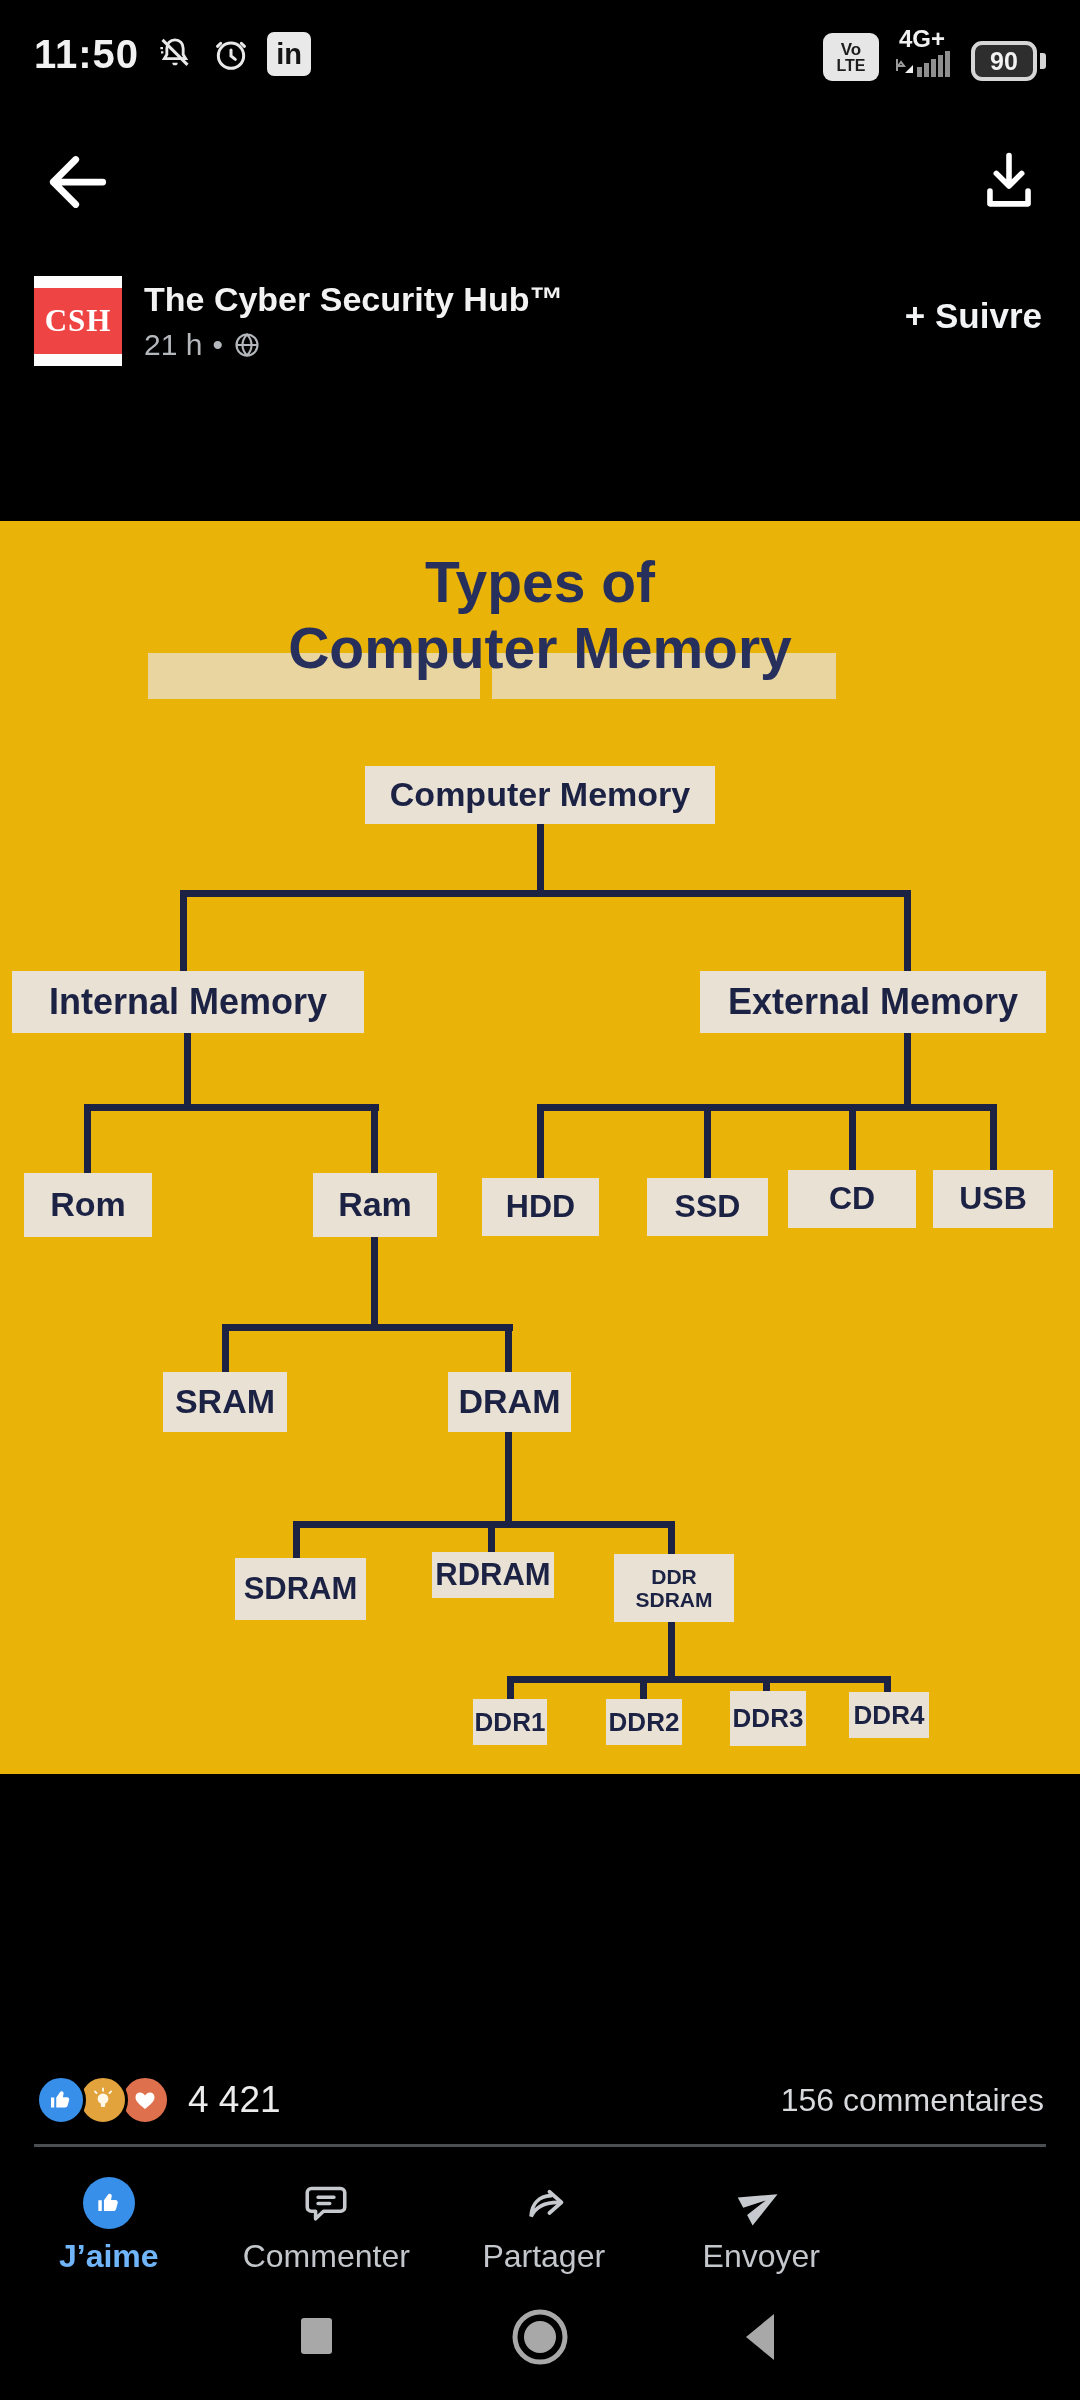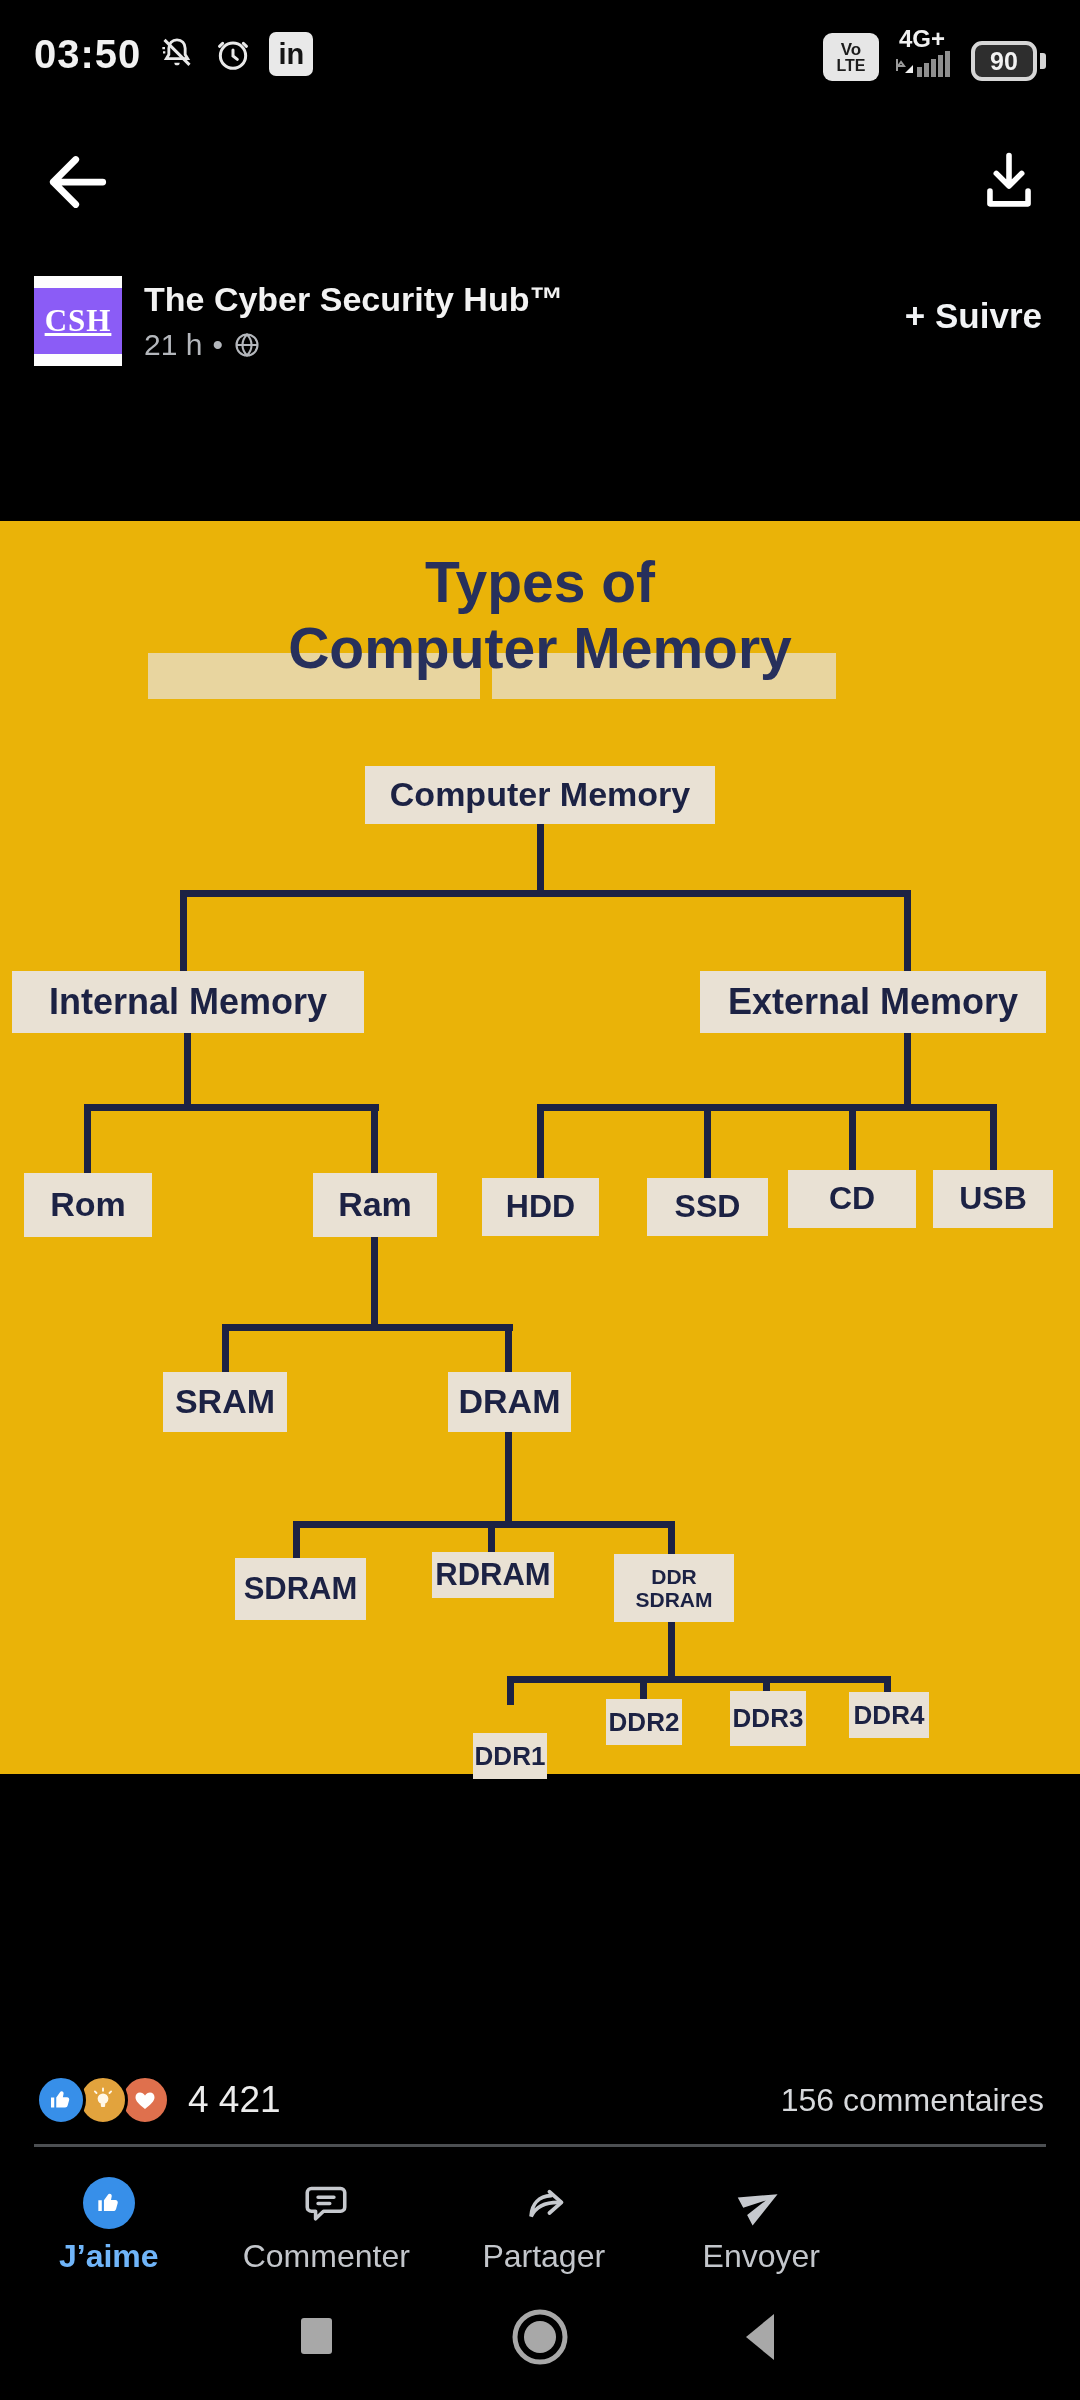--- a/index.html
+++ b/index.html
@@ -31,22 +31,22 @@
 
   
   .viewer-nav { position:absolute; top:140px; left:0; right:0; height:90px; }
   .back-btn { position:absolute; left:42px; top:6px; }
   .dl-btn { position:absolute; right:40px; top:8px; }
 
   
   .post-header { position:absolute; top:270px; left:0; right:0; height:110px; }
   .avatar { position:absolute; left:34px; top:6px; width:88px; height:90px; background:#fdfdfd;
     display:flex; align-items:center; justify-content:center; }
-  .avatar-inner { width:88px; height:66px; background:#8b5cf6; display:flex; align-items:center; justify-content:center;
-    font-family:"Liberation Serif", serif; font-weight:700; font-size:31px; color:#fff; letter-spacing:1px;text-decoration:underline; }
+  .avatar-inner { width:88px; height:66px; background:#ef4444; display:flex; align-items:center; justify-content:center;
+    font-family:"Liberation Serif", serif; font-weight:700; font-size:31px; color:#fff; letter-spacing:1px; }
   .author { position:absolute; left:144px; top:10px; font-size:34px; font-weight:700; color:#f2f2f2; }
   .meta-row { position:absolute; left:144px; top:58px; display:flex; align-items:center; gap:10px;
     font-size:30px; color:#b4b7bc; }
   .follow-btn { position:absolute; right:38px; top:26px; font-size:35px; font-weight:600; color:#f1f3f5; }
 
   
   .diagram { position:absolute; top:521px; left:0; width:1080px; height:1253px; background:#eab308; }
   .dg-title { position:absolute; top:28px; left:0; right:0; text-align:center; z-index:1;
     font-size:57px; font-weight:700; color:#27305c; line-height:1.16; }
   .hl { position:absolute; background:#e7e0d2; opacity:.75; z-index:0; }
@@ -83,21 +83,21 @@
   .nav-home { position:absolute; left:511px; top:6px; }
   .nav-back { position:absolute; left:742px; top:10px; }
 </style>
 </head>
 <body>
 
 <div class="screen">
 
   <div class="status-bar">
     <div class="sb-left">
-      <span class="sb-time">03:50</span>
+      <span class="sb-time">11:50</span>
       <svg class="sb-icon" width="40" height="40" viewBox="0 0 24 24">
         <path d="M12 3.5c-2.9 0-4.9 2.1-4.9 5v3.8L5.6 14.8h12.8l-1.5-2.5V8.5c0-2.9-2-5-4.9-5z" fill="none" stroke="#e9e9e9" stroke-width="1.7"></path>
         <path d="M10.4 17.2a1.6 1.6 0 0 0 3.2 0z" fill="#e9e9e9"></path>
         <line x1="4.5" y1="3.5" x2="19.5" y2="18.5" stroke="#e9e9e9" stroke-width="1.8"></line>
         <path d="M3.2 8.5h1.6M3.6 11h1.4" stroke="#e9e9e9" stroke-width="1.4"></path>
       </svg>
       <svg class="sb-icon" width="40" height="40" viewBox="0 0 24 24">
         <circle cx="12" cy="13" r="7.6" fill="none" stroke="#e9e9e9" stroke-width="1.8"></circle>
         <path d="M12 9.6v3.6l2.6 2" fill="none" stroke="#e9e9e9" stroke-width="1.8" stroke-linecap="round"></path>
         <path d="M5.8 5.6 3.9 7.4M18.2 5.6l1.9 1.8" fill="none" stroke="#e9e9e9" stroke-width="1.8" stroke-linecap="round"></path>
@@ -201,21 +201,21 @@
     <div class="node" style="left:313px; top:652px; width:124px; height:64px; font-size:34px;">Ram</div>
     <div class="node" style="left:482px; top:657px; width:117px; height:58px; font-size:32px;">HDD</div>
     <div class="node" style="left:647px; top:657px; width:121px; height:58px; font-size:32px;">SSD</div>
     <div class="node" style="left:788px; top:649px; width:128px; height:58px; font-size:32px;">CD</div>
     <div class="node" style="left:933px; top:649px; width:120px; height:58px; font-size:32px;">USB</div>
     <div class="node" style="left:163px; top:851px; width:124px; height:60px; font-size:34px;">SRAM</div>
     <div class="node" style="left:448px; top:851px; width:123px; height:60px; font-size:34px;">DRAM</div>
     <div class="node" style="left:235px; top:1037px; width:131px; height:62px; font-size:31px;">SDRAM</div>
     <div class="node" style="left:432px; top:1031px; width:122px; height:46px; font-size:31px;">RDRAM</div>
     <div class="node" style="left:614px; top:1033px; width:120px; height:68px; font-size:21px; padding:0 18px;">DDR SDRAM</div>
-    <div class="node" style="left:473px; top:1212px; width:74px; height:46px; font-size:26px;text-align:right;">DDR1</div>
+    <div class="node" style="left:473px; top:1178px; width:74px; height:46px; font-size:26px;text-align:right;">DDR1</div>
     <div class="node" style="left:606px; top:1178px; width:76px; height:46px; font-size:26px;">DDR2</div>
     <div class="node" style="left:730px; top:1170px; width:76px; height:55px; font-size:26px;">DDR3</div>
     <div class="node" style="left:849px; top:1171px; width:80px; height:46px; font-size:26px;">DDR4</div>
   </div>
 
   <div class="engagement">
     <span class="rx rx-like">
       <svg width="30" height="30" viewBox="0 0 24 24">
         <path d="M4 10h2.6v8H4zM8.2 18h7.1c1 0 1.8-.65 2-1.55l1.25-4.4c.3-1.15-.55-2.25-1.75-2.25h-3.3l.55-2.8c.2-1-.55-1.95-1.55-1.95-.55 0-1.05.3-1.3.75L8.2 10z" fill="#ffffff"></path>
       </svg>

